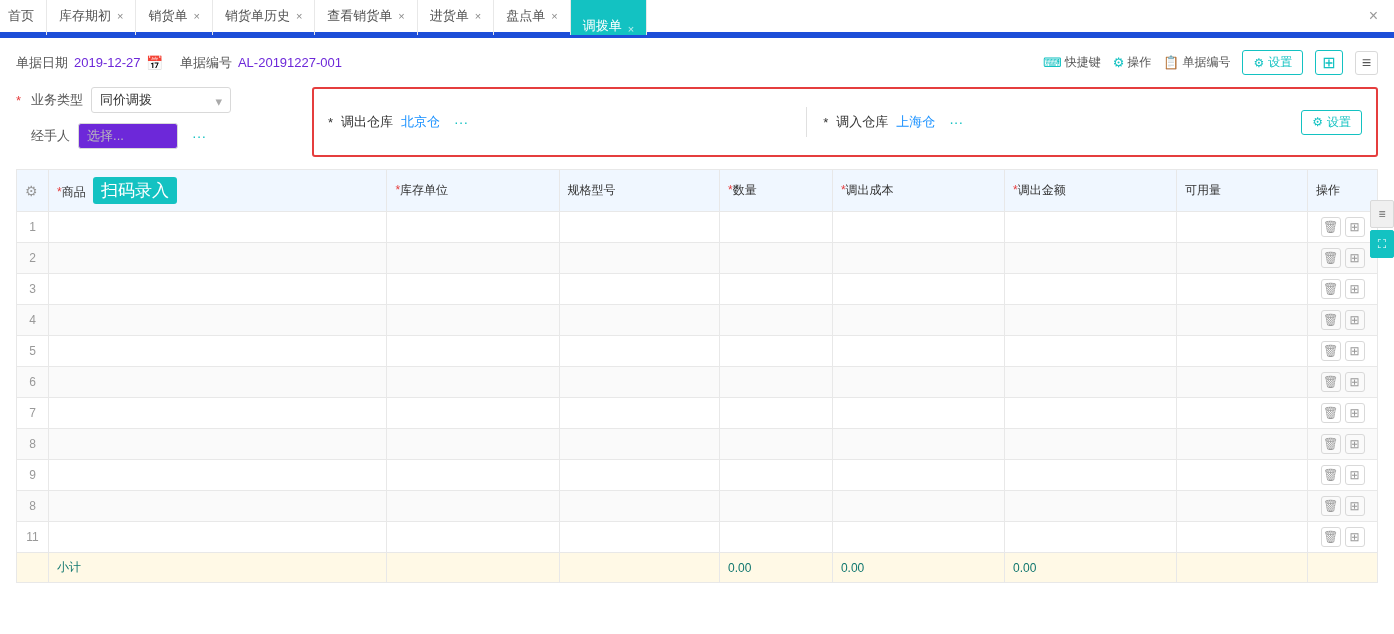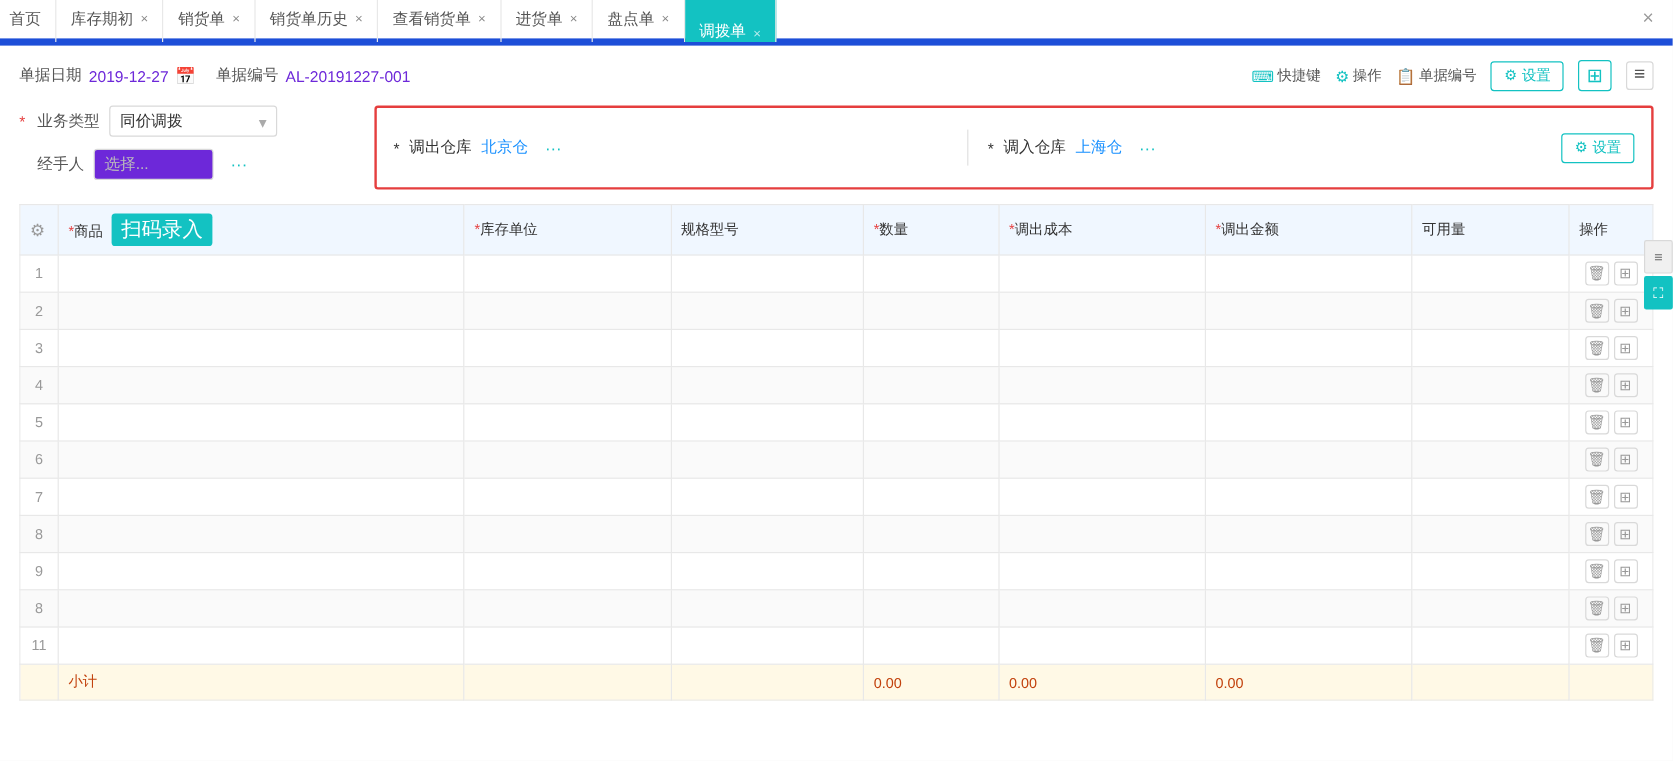--- a/index.html
+++ b/index.html
@@ -202,21 +202,21 @@
     }
     .data-table tr:nth-child(even) td { background: #fafafa; }
     .data-table .row-num {
       text-align: center;
       color: #999;
       width: 30px;
     }
     .data-table .subtotal-row td {
       background: #fff9e6 !important;
       font-weight: 500;
-      color: #c2410c;
+      color: #0f766e;
     }
 
     .scan-btn {
       background: #13c2c2;
       color: #fff;
       border: none;
       border-radius: 3px;
       padding: 2px 8px;
       cursor: pointer;
       font-size: 17px;

